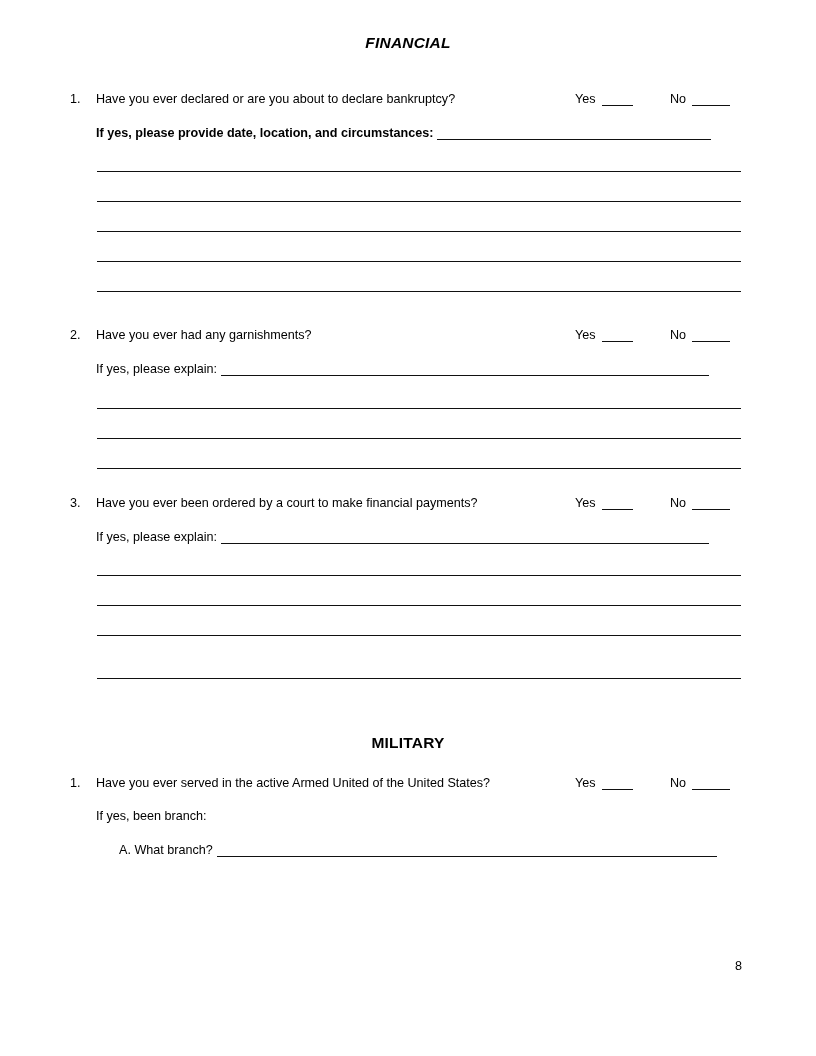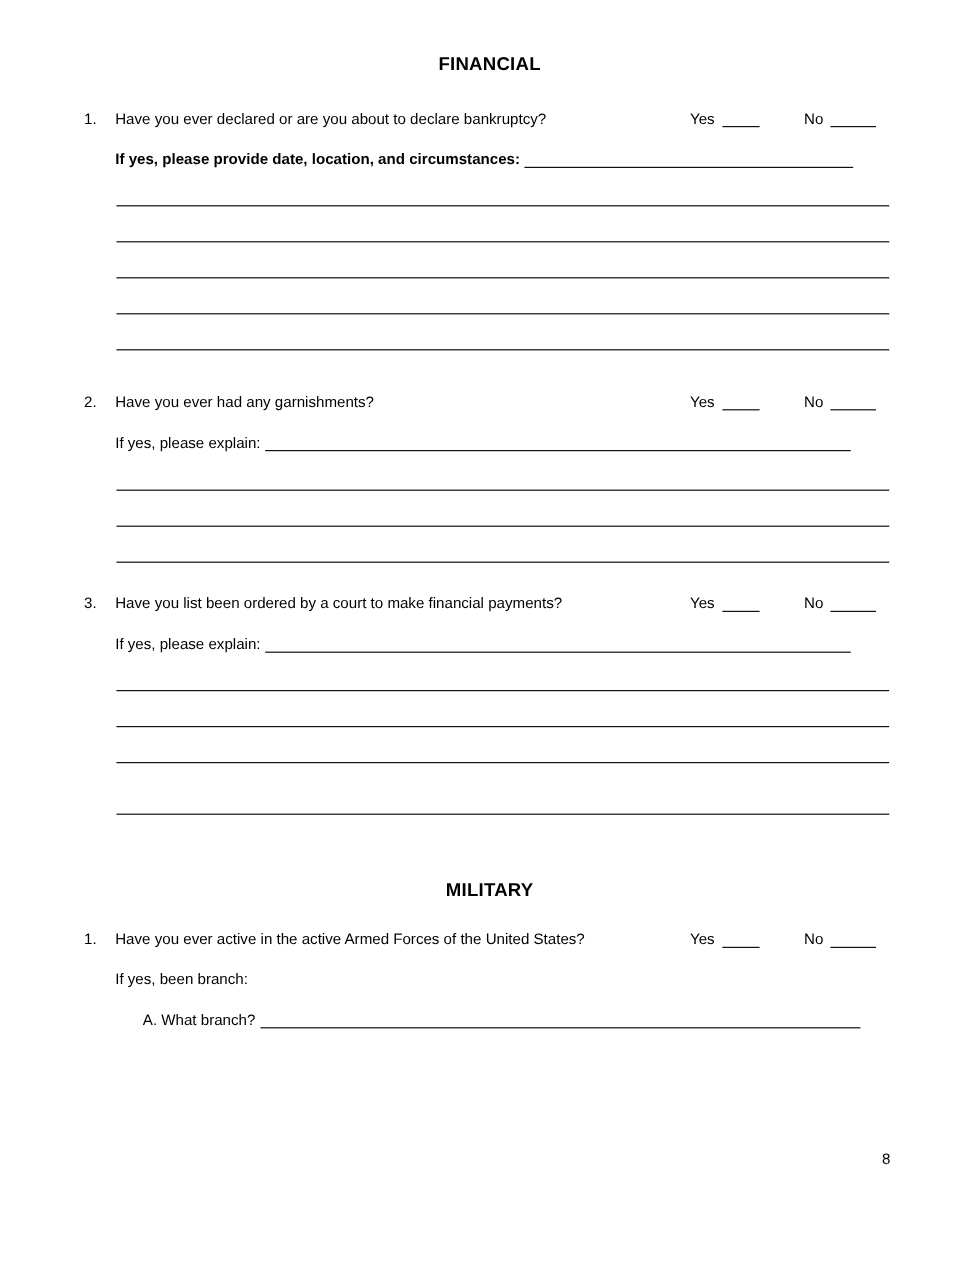--- a/index.html
+++ b/index.html
@@ -21,21 +21,21 @@
   }
   .section-heading {
     position: absolute;
     left: 0;
     width: 816px;
     text-align: center;
     font-size: 15.5px;
     font-weight: bold;
     letter-spacing: 0.2px;
   }
-  #heading-financial { top: 45px; }
+  #heading-financial { top: 34px; font-style: italic; }
   #heading-military  { top: 734px; }
 
   .qrow {
     position: absolute;
     left: 70px;
     right: 0;
     height: 18px;
   }
   .qnum {
     position: absolute;
@@ -152,39 +152,39 @@
   <div class="subrow" style="top:362px;">
     <span class="sublabel">If yes, please explain:</span><span class="inline-rule" style="width:488px;"></span>
   </div>
 
   <div class="rule" style="top:408px; width:644px;"></div>
   <div class="rule" style="top:438px; width:644px;"></div>
   <div class="rule" style="top:468px; width:644px;"></div>
 
   <div class="qrow" style="top:496px;">
     <span class="qnum">3.</span>
-    <span class="qtext">Have you list been ordered by a court to make financial payments?</span>
+    <span class="qtext">Have you ever been ordered by a court to make financial payments?</span>
     <span class="yesno yesno-yes"><span>Yes</span><span class="blankmark short"></span></span>
     <span class="yesno yesno-no"><span>No</span><span class="blankmark long"></span></span>
   </div>
 
   <div class="subrow" style="top:530px;">
     <span class="sublabel">If yes, please explain:</span><span class="inline-rule" style="width:488px;"></span>
   </div>
 
   <div class="rule" style="top:575px; width:644px;"></div>
   <div class="rule" style="top:605px; width:644px;"></div>
   <div class="rule" style="top:635px; width:644px;"></div>
   <div class="rule" style="top:678px; width:644px;"></div>
 
   <div class="section-heading" id="heading-military">MILITARY</div>
 
   <div class="qrow" style="top:776px;">
     <span class="qnum">1.</span>
-    <span class="qtext">Have you ever active in the active Armed Forces of the United States?</span>
+    <span class="qtext">Have you ever served in the active Armed United of the United States?</span>
     <span class="yesno yesno-yes"><span>Yes</span><span class="blankmark short"></span></span>
     <span class="yesno yesno-no"><span>No</span><span class="blankmark long"></span></span>
   </div>
 
   <div class="subrow" style="top:809px;">
     <span class="sublabel">If yes, been branch:</span>
   </div>
 
   <div class="abrow" style="top:843px;">
     <span class="sublabel">A. What branch?</span><span class="inline-rule" style="width:500px;"></span>

